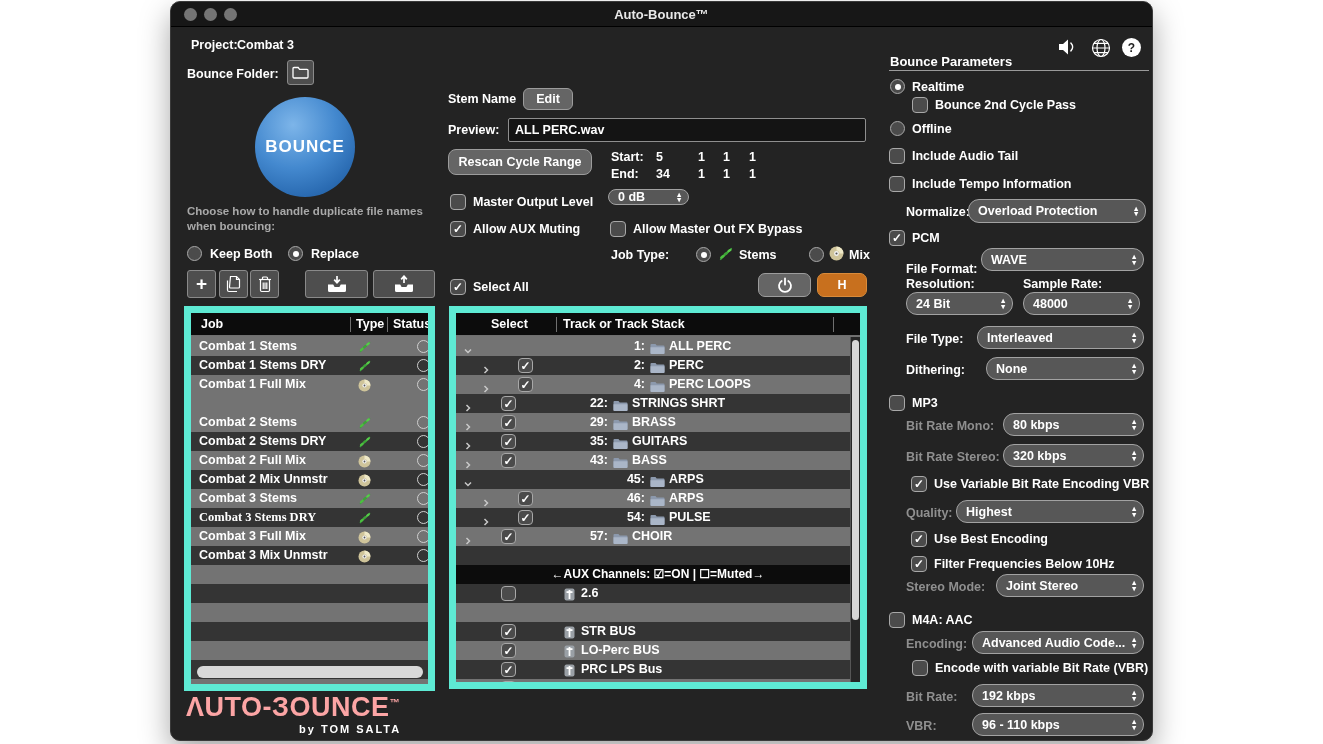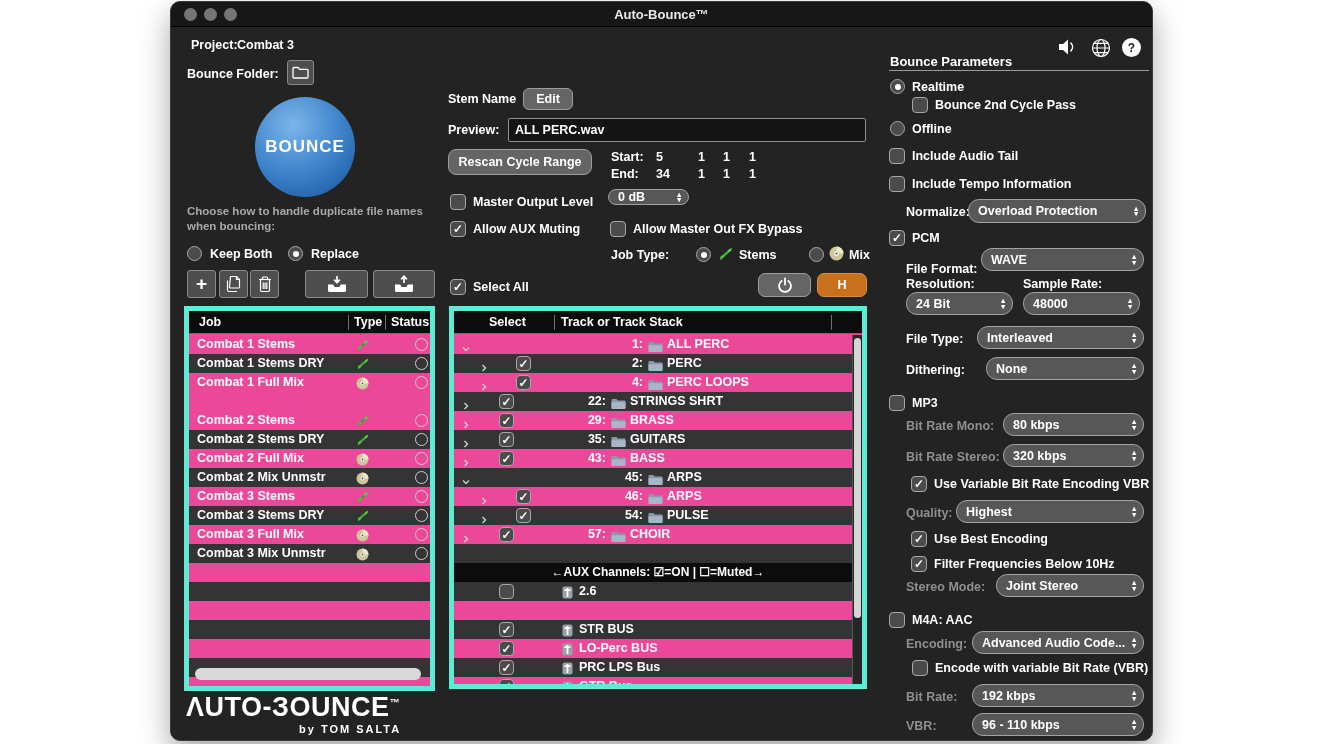--- a/index.html
+++ b/index.html
@@ -47,21 +47,21 @@
             font-weight:700; font-size:12.5px; }
   .select .sv { flex:1; white-space:nowrap; overflow:hidden; }
   .select .ud { display:flex; flex-direction:column; align-items:center; margin-left:4px;
                 font-size:7.5px; line-height:5.5px; color:#fff; }
 
   .sphere { position:absolute; border-radius:50%;
             background:radial-gradient(circle at 38% 28%, #7db5e9 0%, #4489cf 45%, #2a6bb2 75%, #1c5494 100%);
             display:flex; align-items:center; justify-content:center; }
   .sphere span { color:#fff; font-size:17px; font-weight:700; letter-spacing:1px; }
 
-  .tbl { position:absolute; background:#ec4899; border:5px solid #5eead4; overflow:hidden; }
+  .tbl { position:absolute; background:#737373; border:7px solid #5eead4; overflow:hidden; }
   .thead { position:absolute; left:0; top:0; width:100%; height:23px; background:#0c0c0c;
            border-bottom:1px solid #6f6f6f; }
   .thead .hl { position:absolute; top:0; height:23px; line-height:23px; color:#fff;
                font-size:12.5px; font-weight:700; }
   .vd { position:absolute; top:4px; width:1px; height:15px; background:#6f6f6f; }
   .trow { position:absolute; left:0; width:100%; height:19px; }
   .trow.lt { background:#343434; }
   .trow .cell { position:absolute; top:0; height:19px; line-height:19px; color:#fff;
                 font-size:12.5px; font-weight:700; white-space:nowrap; }
   .num { text-align:right; width:34px; }
@@ -69,21 +69,21 @@
                 border-radius:50%; }
   .auxhdr { position:absolute; left:0; width:100%; height:19px; line-height:19px; background:#0c0c0c;
             color:#fff; text-align:center; font-size:12px; font-weight:700; }
   .icon19 { position:absolute; top:3px; }
   .dis { position:absolute; top:5px; }
 
   .hscroll { position:absolute; height:12px; border-radius:6px; background:#d9d9d9; }
   .vtrack { position:absolute; background:#262626; border-left:1px solid #565656; }
   .vthumb { position:absolute; width:7px; border-radius:3.5px; background:#d6d6d6; }
 
-  .brand { position:absolute; color:#ffffff; font-weight:700; font-size:27px; letter-spacing:.5px; white-space:nowrap; }
+  .brand { position:absolute; color:#fca5a5; font-weight:700; font-size:27px; letter-spacing:.5px; white-space:nowrap; }
   .brand sup { font-size:10px; vertical-align:super; }
   .brand2 { position:absolute; color:#fff; font-weight:700; font-size:11px; letter-spacing:2px; }
 
   .helpcirc { position:absolute; width:19px; height:19px; border-radius:50%; background:#fff;
               color:#222; font-size:12px; font-weight:700; display:flex; align-items:center; justify-content:center; }
   .hr { position:absolute; height:1px; background:#9a9a9a; }
 </style>
 </head>
 <body>
 
@@ -234,21 +234,21 @@
       <span class="cell" style="left:8px;">Combat 3 Stems</span>
       <span class="icon19" style="left:167px;"><svg width="14" height="14" viewBox="0 0 14 14">
               <path d="M2 12 C5 8.5 8.5 5.5 12 2" stroke="#3fa33f" stroke-width="1.3" fill="none"></path>
               <ellipse cx="4" cy="9.2" rx="2.5" ry="1.2" transform="rotate(-35 4 9.2)" fill="#4cbf3f"></ellipse>
               <ellipse cx="7" cy="6.6" rx="2.4" ry="1.2" transform="rotate(-35 7 6.6)" fill="#3da437"></ellipse>
               <ellipse cx="10" cy="4" rx="2.2" ry="1.1" transform="rotate(-35 10 4)" fill="#57cc4a"></ellipse>
             </svg></span>
       <span class="statusring" style="left:226px;"></span>
     </div>
     <div class="trow lt" style="top:195px;">
-      <span class="cell" style="left:8px;">Combat 3 Stems DRY</span>
+      <span class="cell" style="left:8px;font-family:Liberation Serif, serif;">Combat 3 Stems DRY</span>
       <span class="icon19" style="left:167px;"><svg width="14" height="14" viewBox="0 0 14 14">
               <path d="M2 12 C5 8.5 8.5 5.5 12 2" stroke="#3fa33f" stroke-width="1.3" fill="none"></path>
               <ellipse cx="4" cy="9.2" rx="2.5" ry="1.2" transform="rotate(-35 4 9.2)" fill="#4cbf3f"></ellipse>
               <ellipse cx="7" cy="6.6" rx="2.4" ry="1.2" transform="rotate(-35 7 6.6)" fill="#3da437"></ellipse>
               <ellipse cx="10" cy="4" rx="2.2" ry="1.1" transform="rotate(-35 10 4)" fill="#57cc4a"></ellipse>
             </svg></span>
       <span class="statusring" style="left:226px;"></span>
     </div>
     <div class="trow" style="top:214px;">
       <span class="cell" style="left:8px;">Combat 3 Full Mix</span>

